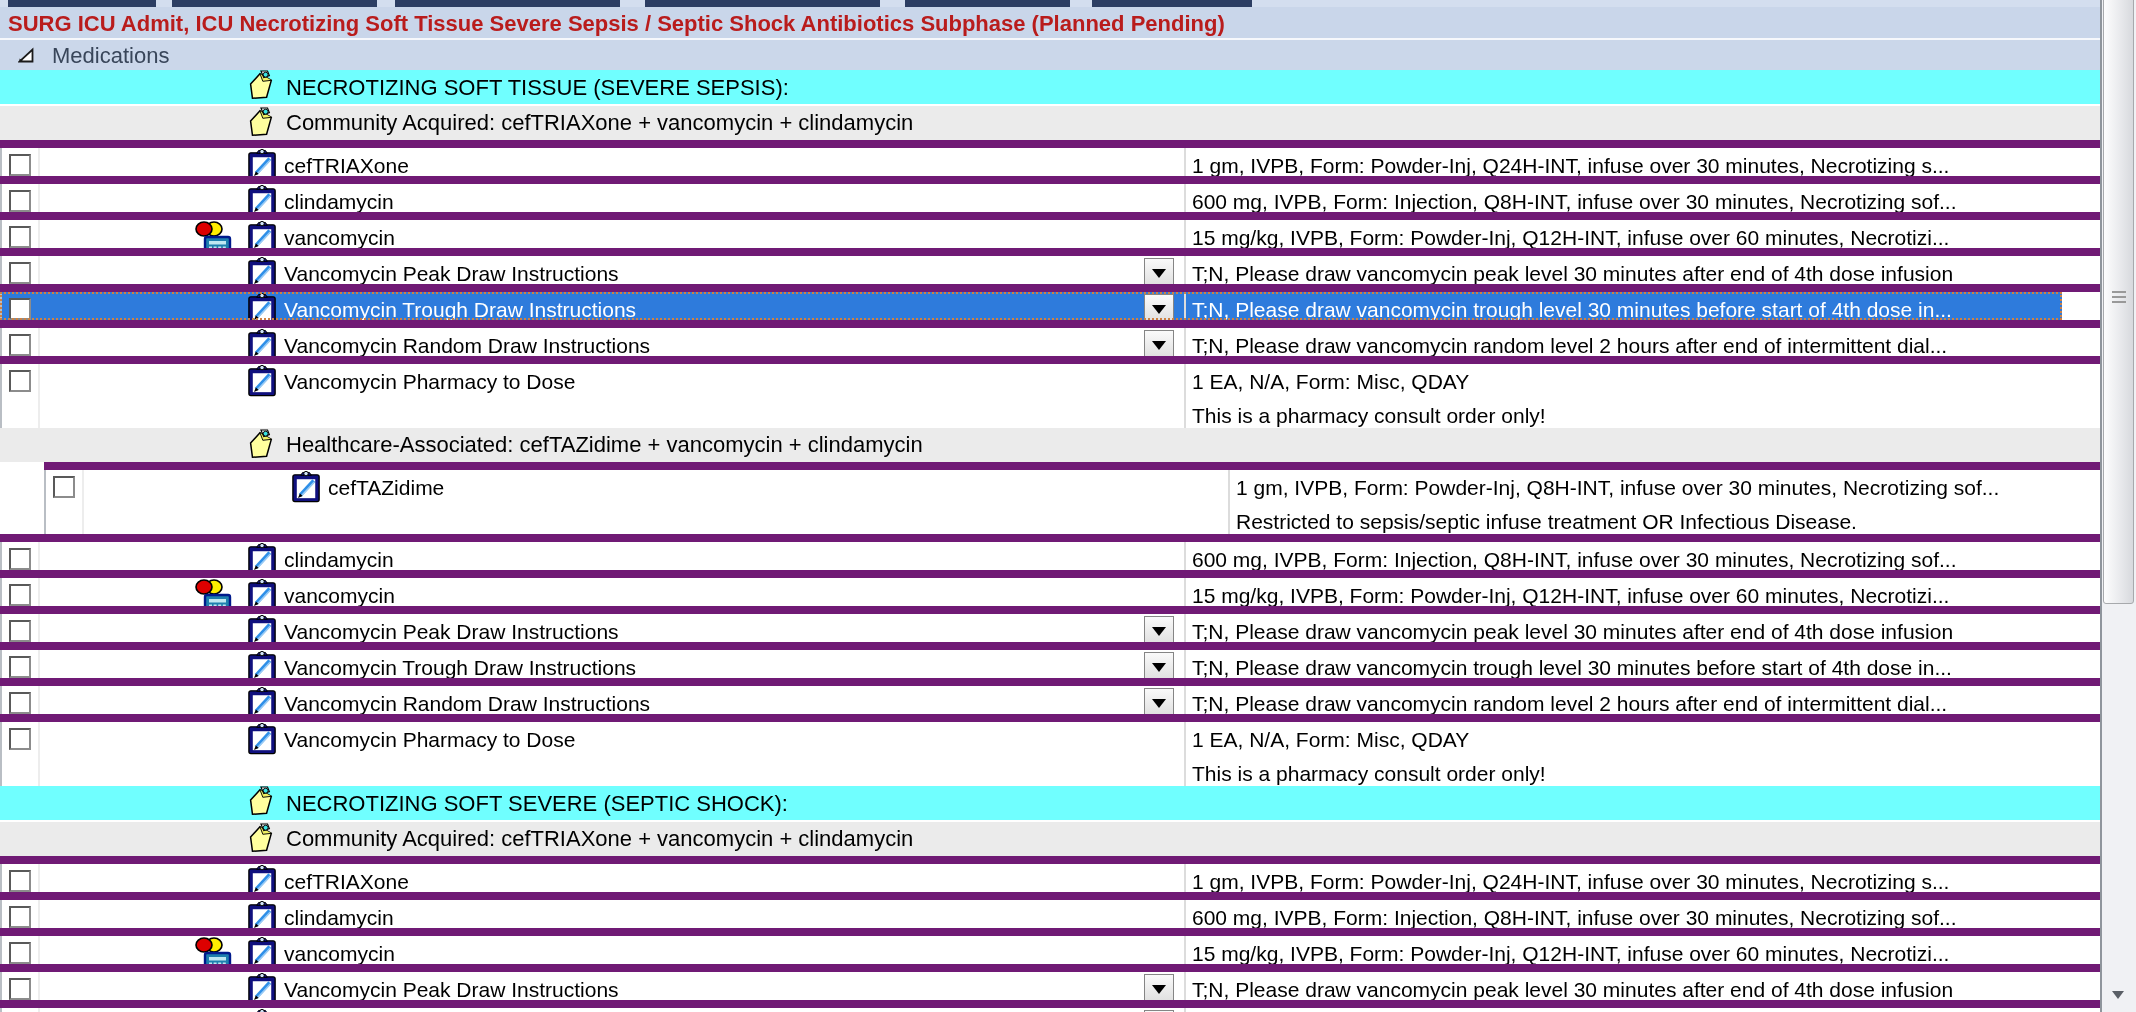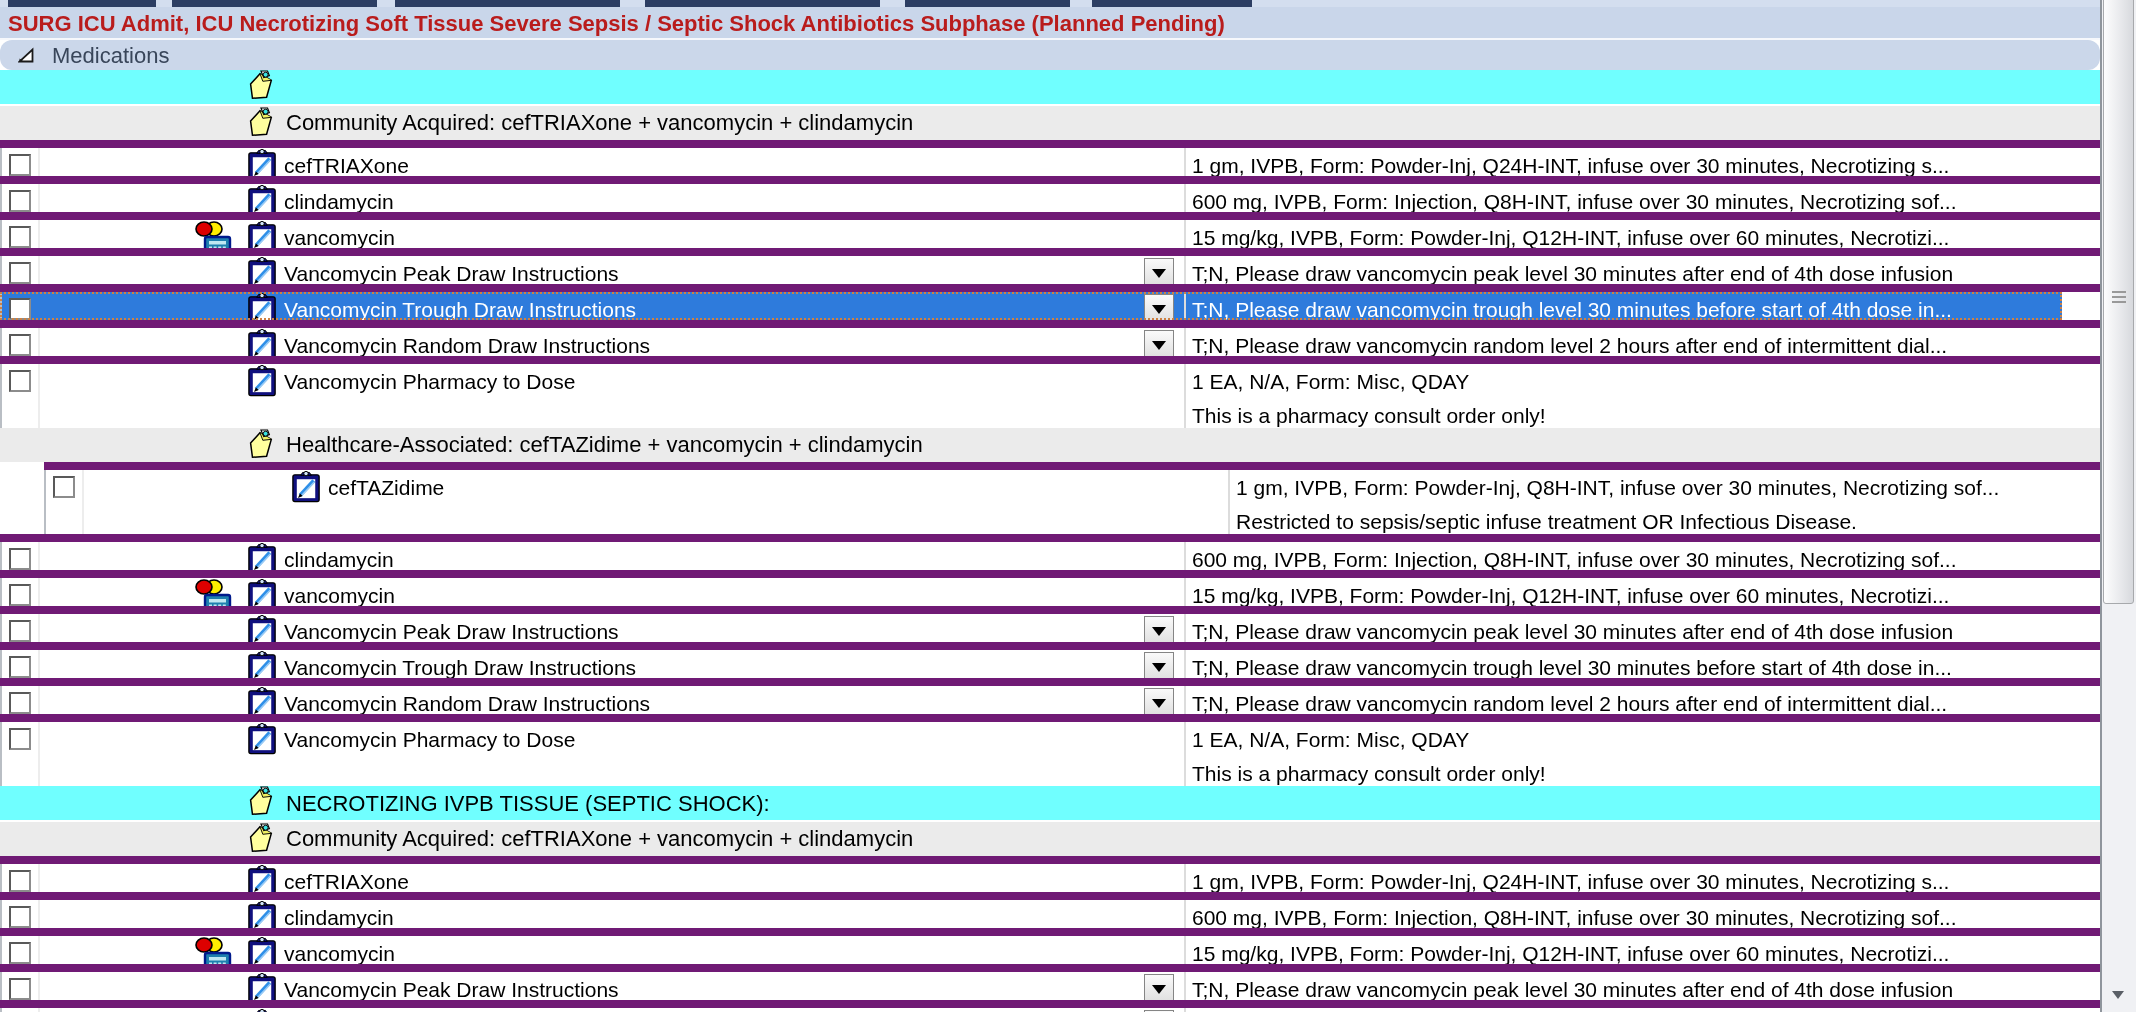--- a/index.html
+++ b/index.html
@@ -13,21 +13,21 @@
   .topstrip .seg:nth-child(2){left:172px;width:205px}
   .topstrip .seg:nth-child(3){left:395px;width:225px}
   .topstrip .seg:nth-child(4){left:645px;width:235px}
   .topstrip .seg:nth-child(5){left:905px;width:165px}
   .topstrip .seg:nth-child(6){left:1092px;width:160px}
 
   .title-row{position:absolute;left:0;top:7px;width:2100px;height:31px;background:#c9d6ea;
              border-bottom:2px solid #f6f8fc;box-sizing:content-box;}
   .title-row .t{position:absolute;left:8px;top:4px;font-size:22px;font-weight:bold;color:#b91c1c;white-space:nowrap;}
 
-  .meds-row{position:absolute;left:0;top:40px;width:2100px;height:30px;background:#cbd7ea;border-radius:12px;}
+  .meds-row{position:absolute;left:0;top:40px;width:2100px;height:30px;background:#cbd7ea;}
   .meds-row .tri{position:absolute;left:18px;top:7px;width:16px;height:16px;}
   .meds-row .m{position:absolute;left:52px;top:3px;font-size:22px;color:#39465a;}
 
   #rows{position:absolute;left:0;top:70px;width:2100px;}
   .row{position:relative;width:2100px;box-sizing:border-box;}
 
   .row.section{height:36px;background:#70ffff;border-bottom:2px solid #ffffff;}
   .row.group{height:34px;background:#ebebeb;}
   .note{position:absolute;left:244px;top:0px;width:32px;height:32px;}
   .hlabel{position:absolute;left:286px;top:5px;font-size:22px;color:#000;white-space:nowrap;}
@@ -99,20 +99,21 @@
   <div id="rows">
       <div class="row section">
     <span class="note">
       <svg width="32" height="32" viewBox="0 0 34 34">
         <path d="M7 15 L17 4 L29 11 L24 29 L9 30 Z" fill="#ffff9e" stroke="#000" stroke-width="1.6"></path>
         <path d="M17 4 L20 12 L29 11" fill="#f0f060" stroke="#000" stroke-width="1"></path>
         <path d="M18 1 L25 1 L27 6 L21 8 Z" fill="#e9e9e9" stroke="#000" stroke-width="1.2"></path>
         <circle cx="23" cy="5" r="2.6" fill="#39e2e2" stroke="#000" stroke-width="1"></circle>
       </svg>
     </span>
+    <span class="hlabel">NECROTIZING SOFT TISSUE (SEVERE SEPSIS):</span>
   </div>
       <div class="row group">
     <span class="note">
       <svg width="32" height="32" viewBox="0 0 34 34">
         <path d="M7 15 L17 4 L29 11 L24 29 L9 30 Z" fill="#ffff9e" stroke="#000" stroke-width="1.6"></path>
         <path d="M17 4 L20 12 L29 11" fill="#f0f060" stroke="#000" stroke-width="1"></path>
         <path d="M18 1 L25 1 L27 6 L21 8 Z" fill="#e9e9e9" stroke="#000" stroke-width="1.2"></path>
         <circle cx="23" cy="5" r="2.6" fill="#39e2e2" stroke="#000" stroke-width="1"></circle>
       </svg>
     </span>
@@ -513,21 +514,21 @@
   </div>
       <div class="row section">
     <span class="note">
       <svg width="32" height="32" viewBox="0 0 34 34">
         <path d="M7 15 L17 4 L29 11 L24 29 L9 30 Z" fill="#ffff9e" stroke="#000" stroke-width="1.6"></path>
         <path d="M17 4 L20 12 L29 11" fill="#f0f060" stroke="#000" stroke-width="1"></path>
         <path d="M18 1 L25 1 L27 6 L21 8 Z" fill="#e9e9e9" stroke="#000" stroke-width="1.2"></path>
         <circle cx="23" cy="5" r="2.6" fill="#39e2e2" stroke="#000" stroke-width="1"></circle>
       </svg>
     </span>
-    <span class="hlabel">NECROTIZING IVPB TISSUE (SEPTIC SHOCK):</span>
+    <span class="hlabel">NECROTIZING SOFT SEVERE (SEPTIC SHOCK):</span>
   </div>
       <div class="row group">
     <span class="note">
       <svg width="32" height="32" viewBox="0 0 34 34">
         <path d="M7 15 L17 4 L29 11 L24 29 L9 30 Z" fill="#ffff9e" stroke="#000" stroke-width="1.6"></path>
         <path d="M17 4 L20 12 L29 11" fill="#f0f060" stroke="#000" stroke-width="1"></path>
         <path d="M18 1 L25 1 L27 6 L21 8 Z" fill="#e9e9e9" stroke="#000" stroke-width="1.2"></path>
         <circle cx="23" cy="5" r="2.6" fill="#39e2e2" stroke="#000" stroke-width="1"></circle>
       </svg>
     </span>

